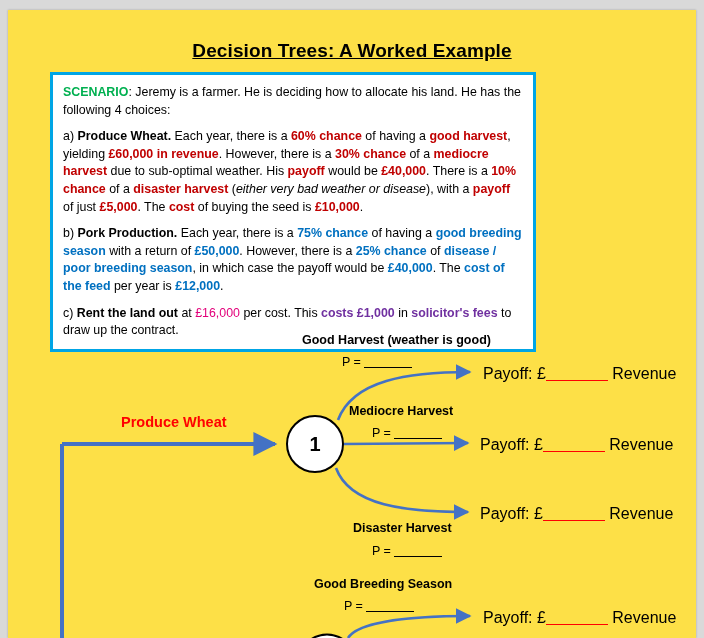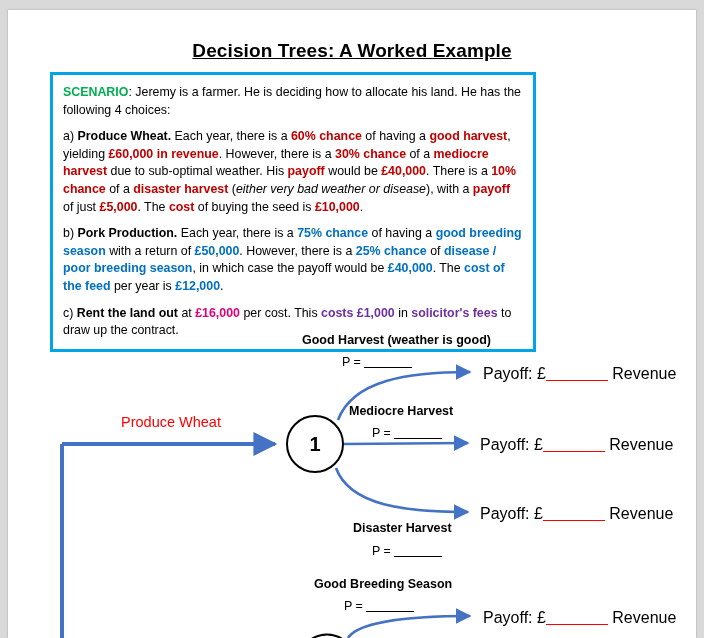--- a/index.html
+++ b/index.html
@@ -13,21 +13,21 @@
     background: #d9d9d9;
     font-family: "Liberation Sans", sans-serif;
     overflow: hidden;
   }
   .page {
     position: absolute;
     left: 8px;
     top: 10px;
     width: 688px;
     height: 628px;
-    background: #ffffff;
+    background: #fde047;
     box-shadow: 0 0 2px rgba(0,0,0,0.25);
     overflow: hidden;
   }
   .title {
     text-align: center;
     font-size: 19px;
     font-weight: bold;
     color: #000;
     text-decoration: underline;
     margin-top: 30px;
@@ -47,21 +47,21 @@
     font-size: 12.4px;
     line-height: 1.42;
     color: #000;
   }
   .scenario-box p:last-child { margin-bottom: 2px; }
   .b { font-weight: bold; }
   .red { color: #c00000; font-weight: bold; }
   .green { color: #00b050; font-weight: bold; }
   .blue { color: #0070c0; font-weight: bold; }
   .purple { color: #7030a0; font-weight: bold; }
-  .magenta { color: #e2007a; font-weight: bold; }
+  .magenta { color: #e2007a; font-weight: normal; }
   .it { font-style: italic; }
 
   .tree {
     position: absolute;
     left: 0;
     top: 300px;
     width: 688px;
     height: 330px;
   }
   .lbl {
@@ -110,21 +110,21 @@
     background: #fff;
     text-align: center;
     line-height: 54px;
     font-size: 20px;
     font-weight: bold;
     color: #000;
   }
   .pw-label {
     position: absolute;
     color: #ff0000;
-    font-weight: normal;
+    font-weight: bold;
     font-size: 14.5px;
   }
   .cost-label {
     position: absolute;
     font-size: 13px;
     font-weight: bold;
     color: #000;
     white-space: nowrap;
   }
   .cost-label .blank2 {

